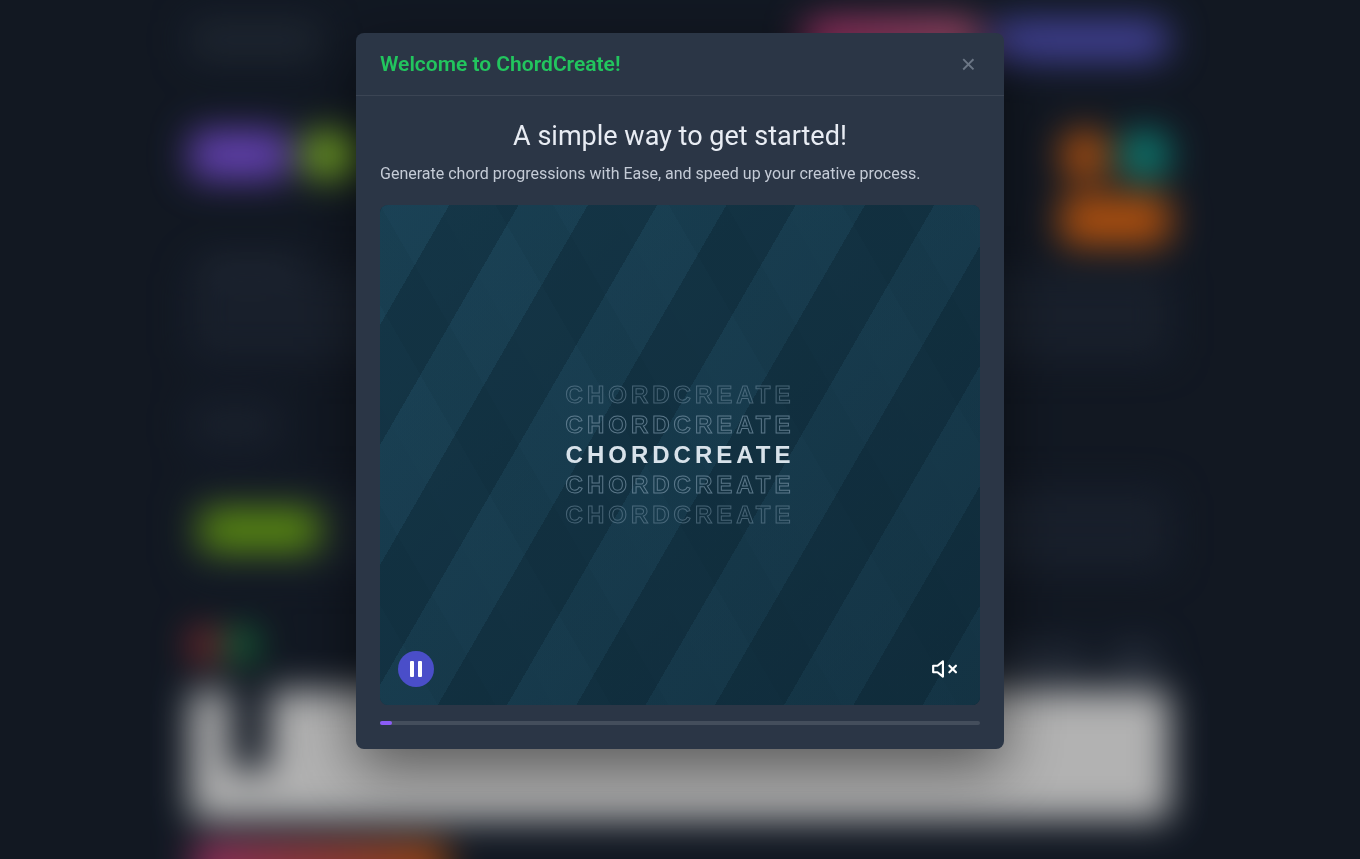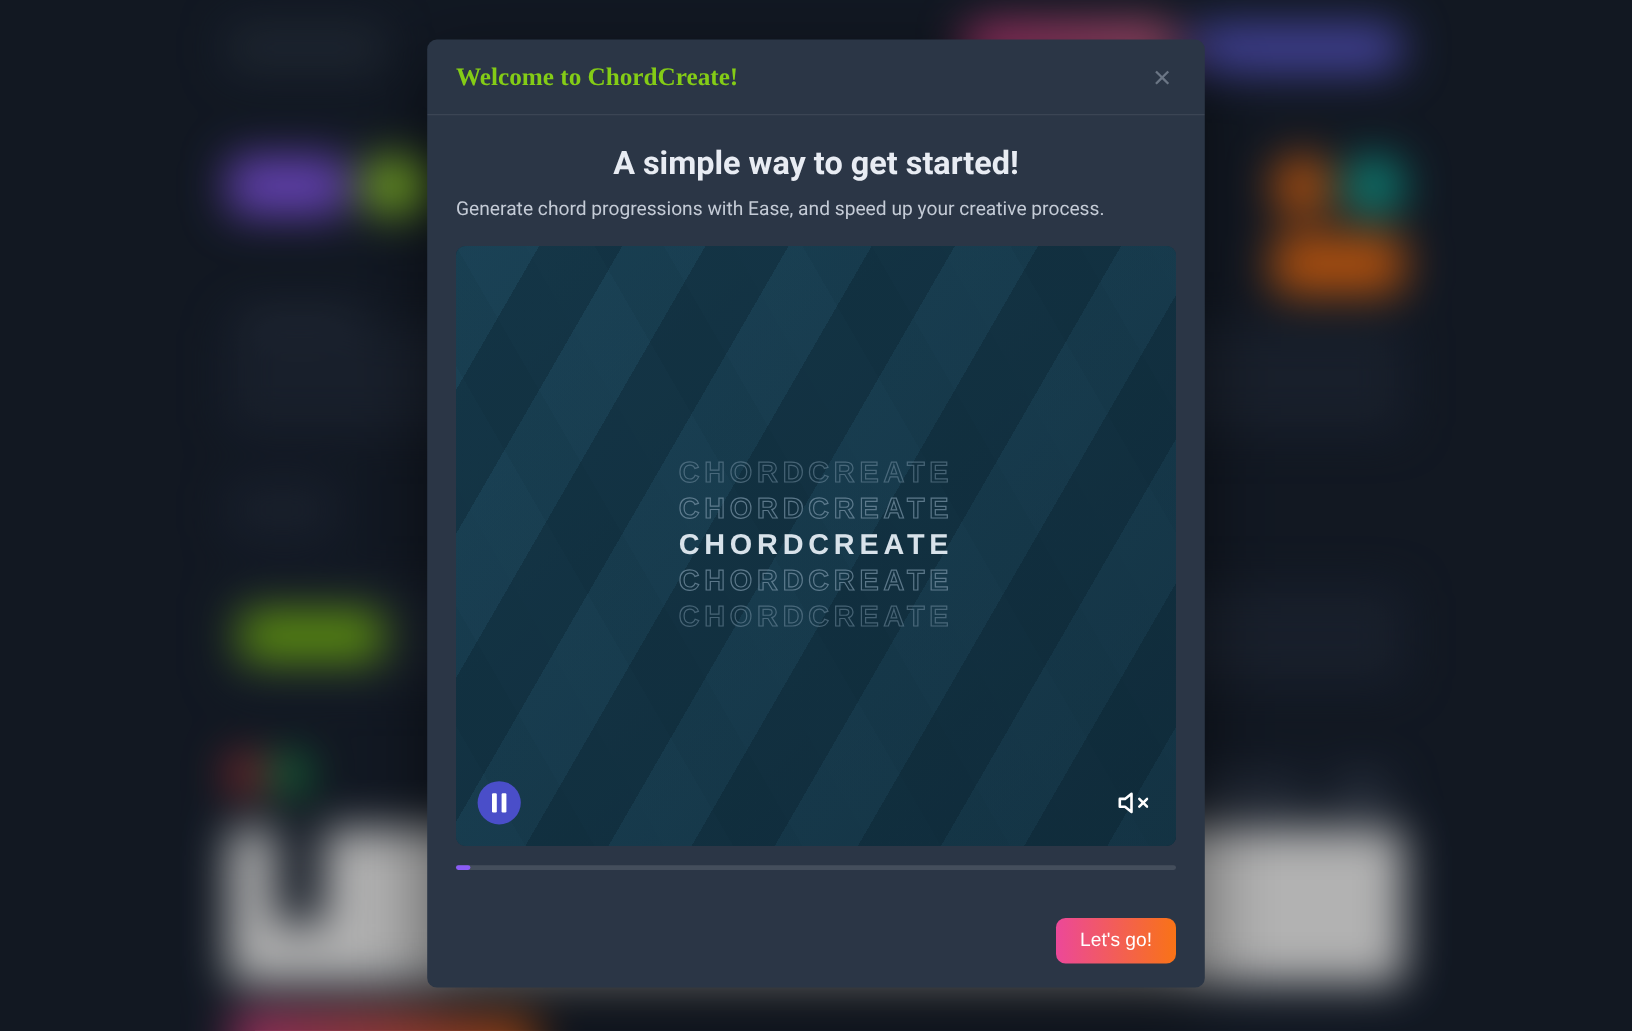--- a/index.html
+++ b/index.html
@@ -212,41 +212,40 @@
       box-shadow: 0 20px 60px rgba(0,0,0,0.5);
     }
     .modal-header {
       display: flex;
       justify-content: space-between;
       align-items: center;
       padding: 18px 24px;
       border-bottom: 1px solid rgba(255,255,255,0.08);
     }
     .modal-title {
-      color: #84cc16;
+      color: #22c55e;
       font-size: 21px;
       font-weight: 600;
-      font-family: Liberation Serif, serif;
     }
     .close-btn {
       color: #6b7685;
       font-size: 26px;
       line-height: 1;
       cursor: pointer;
       background: none;
       border: none;
       padding: 0 4px;
     }
     .modal-body {
       padding: 24px;
     }
     .heading {
       color: #e8ecf3;
       font-size: 27px;
-      font-weight: 700;
+      font-weight: 400;
       text-align: center;
       margin-bottom: 12px;
     }
     .subheading {
       color: #c4cbd6;
       font-size: 16px;
       margin-bottom: 22px;
     }
     .video-area {
       position: relative;
@@ -438,17 +437,14 @@
               <line x1="23" y1="9" x2="17" y2="15"></line>
               <line x1="17" y1="9" x2="23" y2="15"></line>
             </svg>
           </button>
         </div>
       </div>
       <div class="progress-bar">
         <div class="progress-fill"></div>
       </div>
     </div>
-    <div class="modal-footer">
-      <button class="lets-go-btn">Let's go!</button>
-    </div>
   </div>
 </div>
 
 </body></html>

